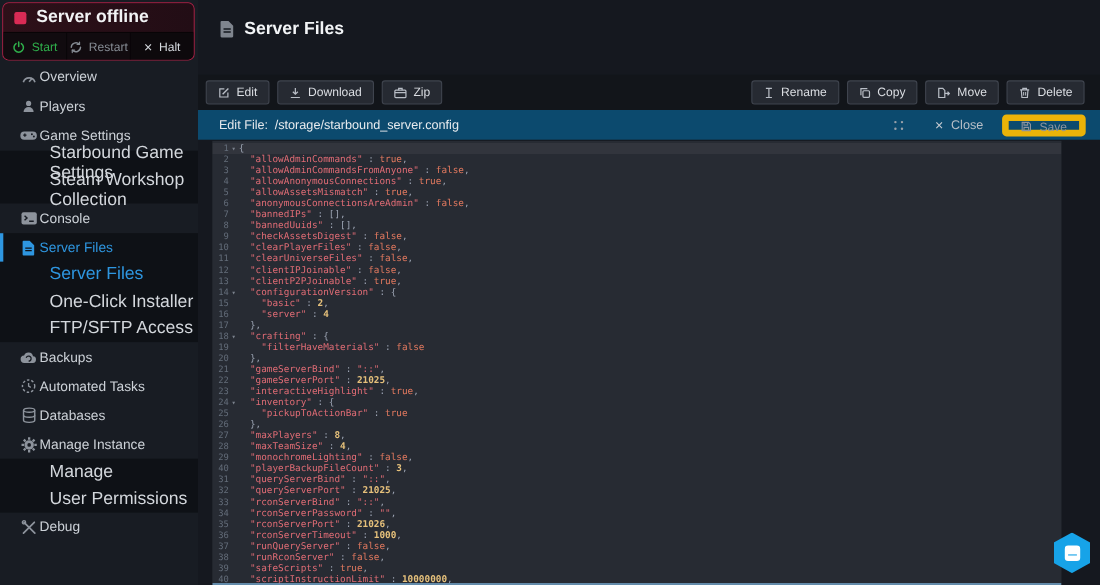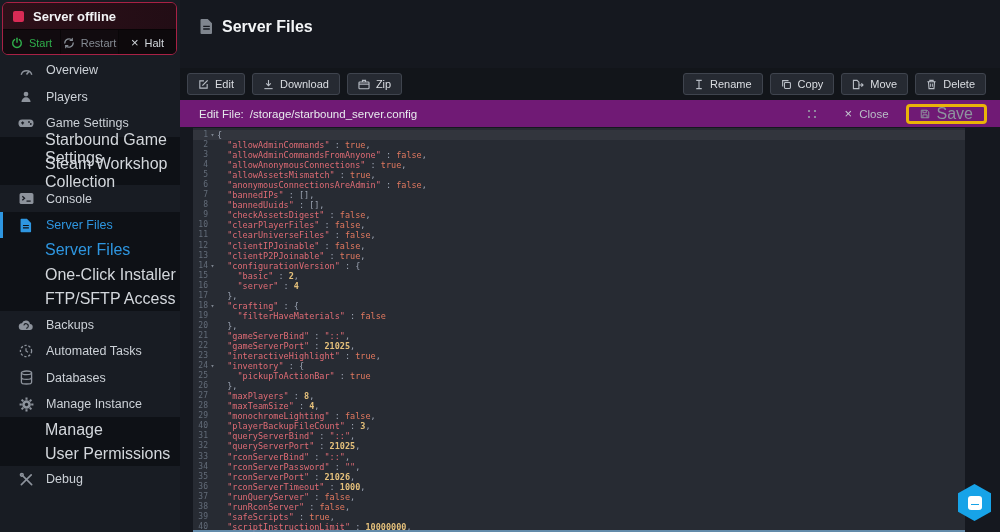--- a/index.html
+++ b/index.html
@@ -10,28 +10,28 @@
   }
   
   .sidebar { position:absolute; left:0; top:0; width:180px; height:532px; background:#181c23; }
   .status-box {
     position:absolute; left:2px; top:2px; width:175px; height:53px;
     border:1px solid #a92145; border-radius:6px; overflow:hidden; background:#29101a;
   }
   .status-head { display:flex; align-items:center; height:26px; padding:0 10px; gap:9px;
     background:linear-gradient(90deg,#2e1019,#220d15); }
   .status-square { width:11px; height:11px; border-radius:2px; background:#d92b55; flex:0 0 auto; }
-  .status-title { font-size:13px; font-weight:bold; color:#f2f3f5; white-space:nowrap; }
+  .status-title { font-size:16px; font-weight:bold; color:#f2f3f5; white-space:nowrap; }
   .status-actions { display:flex; height:26px; background:#120a0e; border-top:1px solid rgba(0,0,0,.55); }
   .status-btn { flex:1; display:flex; align-items:center; justify-content:center; gap:6px;
     font-size:11px; cursor:pointer; border-right:1px solid rgba(0,0,0,.45); background:#110b0f; }
   .status-btn:last-child { border-right:none; background:#0d090c; }
   .status-btn .xmark { font-size:13px; line-height:1; }
   .menu { position:absolute; left:0; top:57px; width:180px; }
-  .mi { display:flex; align-items:center; height:26.5px; padding-left:18px; gap:12px;
+  .mi { display:flex; align-items:center; height:26.5px; padding-left:18px; gap:2px;
     font-size:12.5px; color:#ccd1d7; cursor:pointer;text-align:right; }
   .mi .ico { width:16px; height:16px; display:flex; align-items:center; justify-content:center; flex:0 0 auto; }
   .mi.active { color:#2e96e0; background:#0e1116; border-left:3px solid #2e96e0; padding-left:15px; }
   .submenu { background:#0e1116; }
   .smi { display:flex; align-items:center; height:24.4px; padding-left:45px;
     font-size:16px; color:#d3d7dc; cursor:pointer; }
   .smi.active { color:#2e96e0; }
   
   .main { position:absolute; left:180px; top:0; width:820px; height:532px; background:#15181f; }
   .page-head { position:absolute; left:0; top:0; width:820px; height:68px; }
@@ -39,30 +39,30 @@
   .page-title { position:absolute; left:42px; top:18px; font-size:16px; font-weight:bold; color:#f3f5f7; }
   .page-sub { position:absolute; left:19px; top:40px; font-size:11px; color:#99a0aa;margin-top:40px; }
   .toolbar { position:absolute; left:0; top:68px; width:820px; height:32px; background:#12151a;
     display:flex; align-items:center; justify-content:space-between; padding:0 14px 0 7px; }
   .tb-group { display:flex; gap:7px; }
   .btn {
     display:inline-flex; align-items:center; gap:6px; height:22px; padding:0 10px;
     background:#262a32; border:1px solid #3f444e; border-radius:3px;
     font-size:11px; color:#dbdee3; cursor:pointer; white-space:nowrap;
   }
-  .editbar { position:absolute; left:0; top:100px; width:820px; height:27px; background:#701a75;
+  .editbar { position:absolute; left:0; top:100px; width:820px; height:27px; background:#0c4a6e;
     display:flex; align-items:center; padding:0 13px 0 19px; font-size:11.5px; }
   .editbar .eb-label { color:#e3e6ea; }
   .editbar .eb-path { color:#e8ebee; margin-left:6px; }
   .eb-right { margin-left:auto; display:flex; align-items:center; }
   .eb-expand { margin-right:28px; cursor:pointer; display:flex; }
   .eb-close { display:flex; align-items:center; gap:7px; color:#b9bfc7; cursor:pointer; margin-right:17px; }
   .eb-close .x { font-size:13px; line-height:1; color:#c6cbd2; }
-  .btn-save { display:inline-flex; align-items:center; gap:7px; height:20px; padding:0 11px;
-    border:3px solid #eab308; border-radius:4px; color:#8d949e; font-size:16px;
+  .btn-save { display:inline-flex; align-items:flex-start; gap:7px; height:20px; padding:0 11px;
+    border:6px solid #eab308; border-radius:4px; color:#8d949e; font-size:11px;
     background:transparent; cursor:pointer; }
   
   .editor { position:absolute; left:13px; top:128px; width:772px; height:404px;
     background:#272b33; overflow:hidden; font-family:"DejaVu Sans Mono", monospace; }
   .edlines { padding-top:2px; }
   .line { height:10.06px; line-height:10.06px; font-size:8.5px; white-space:pre; display:flex; }
   .line.active { background:rgba(255,255,255,.05); }
   .ln { display:inline-block; width:15px; text-align:right; color:#636c79; font-size:8px; flex:0 0 auto; }
   .fold { display:inline-block; width:9px; text-align:center; color:#7b828d; font-size:6.5px; flex:0 0 auto; cursor:pointer; }
   .code { white-space:pre; }

